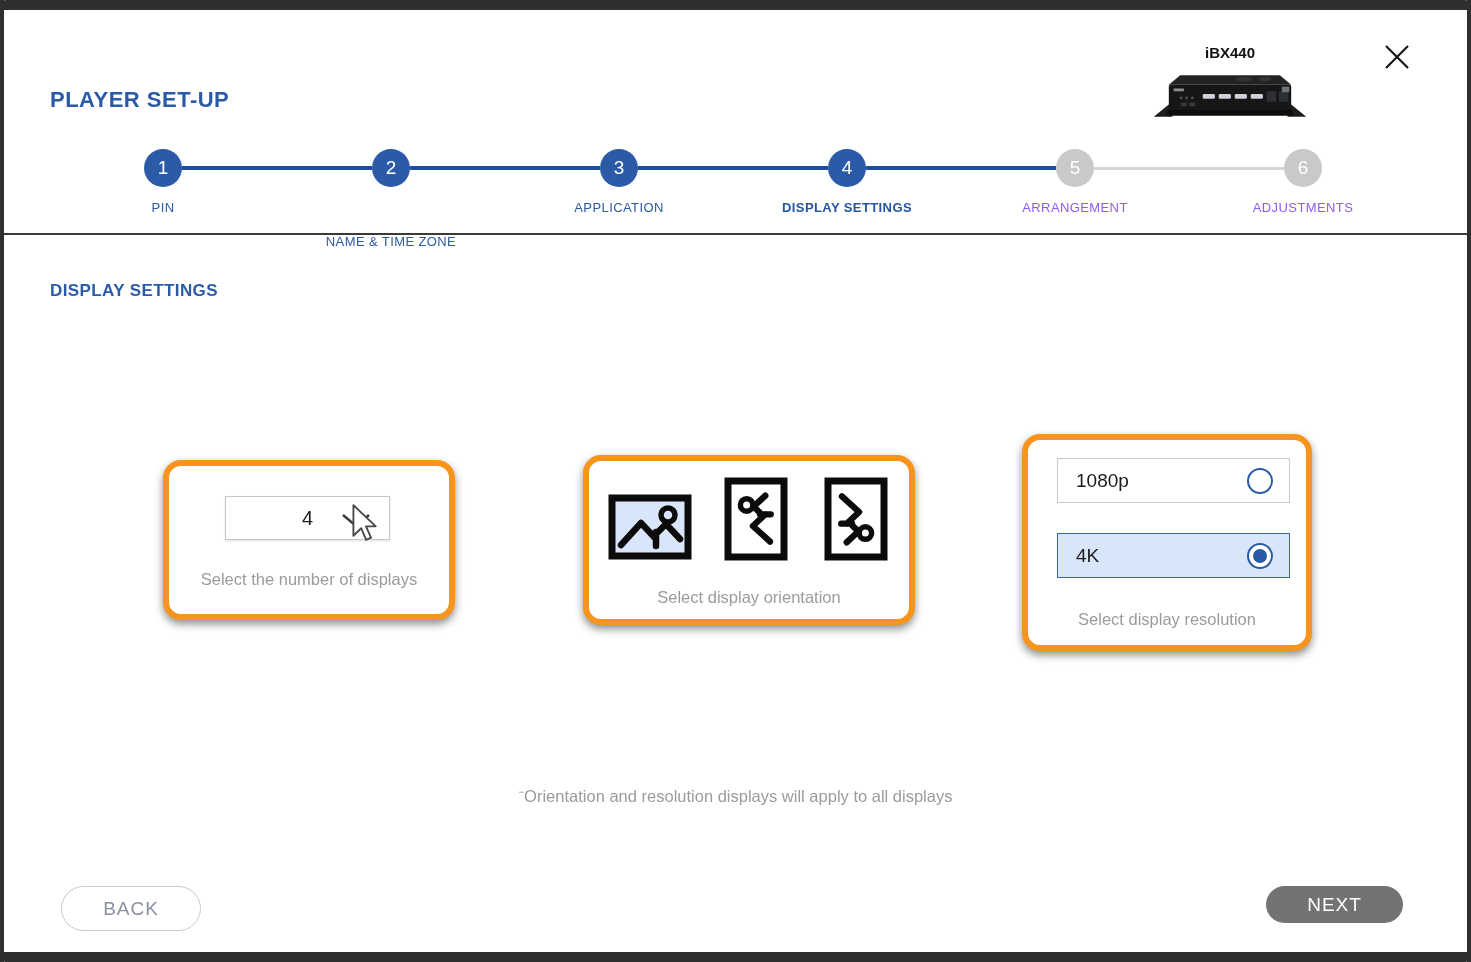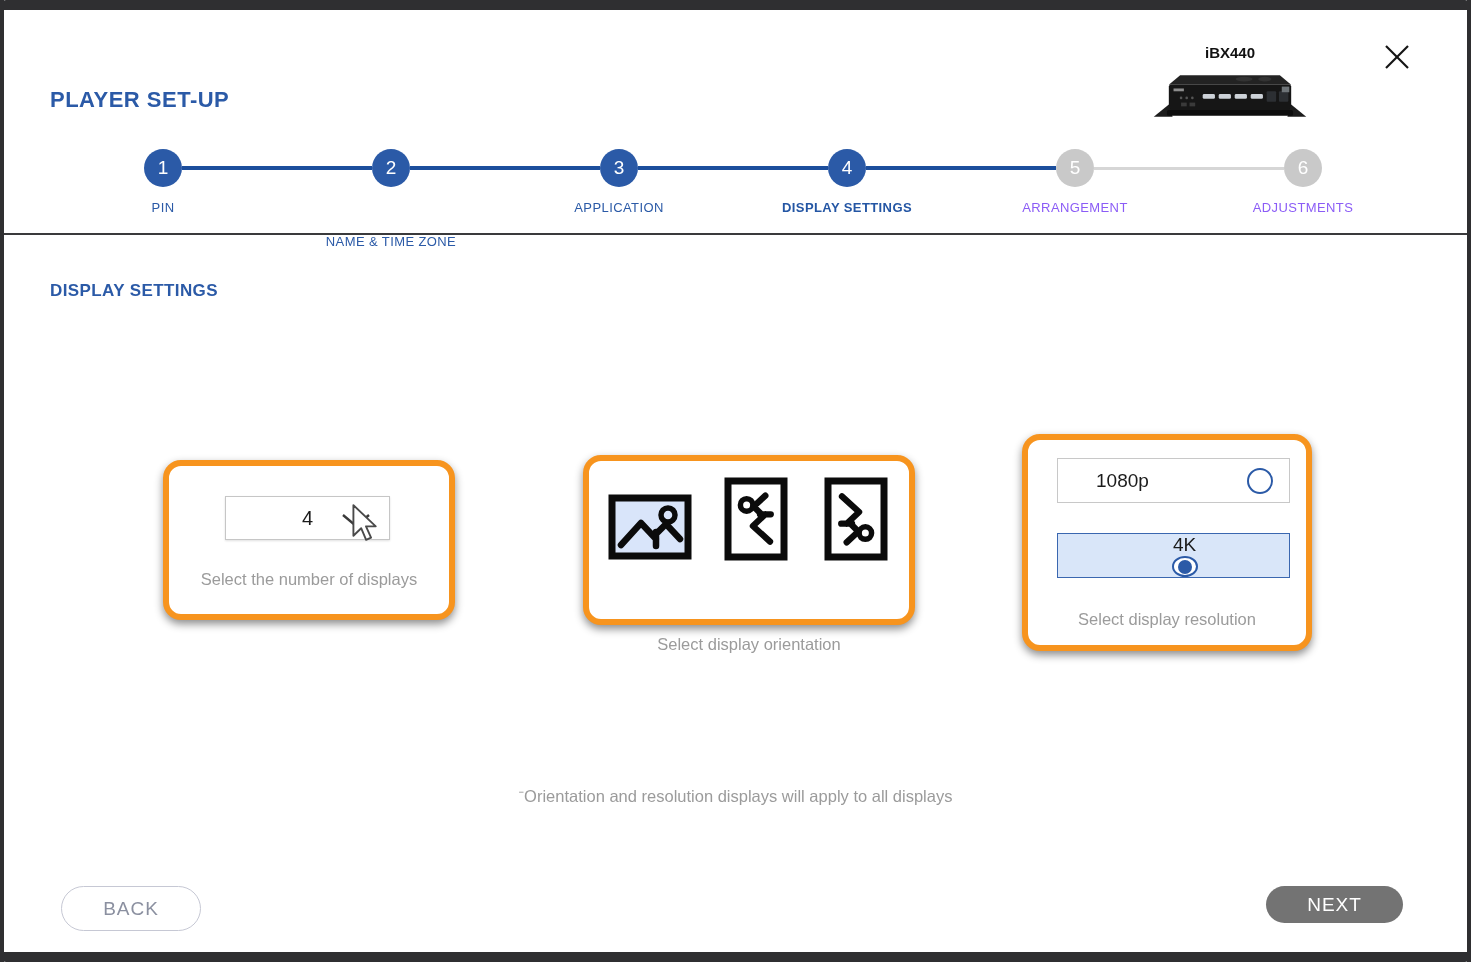--- a/index.html
+++ b/index.html
@@ -48,23 +48,23 @@
   .display-select { position:absolute; left:56px; top:30px; width:165px; height:44px; background:#fff;
                     border:1px solid #c6c6c6; box-shadow:0 1px 2px rgba(0,0,0,0.12);
                     display:flex; align-items:center; justify-content:center; font-size:20px; color:#1b1b1b; cursor:pointer; }
   .select-caret { position:absolute; left:114px; top:13px; }
 
   .cursor-float { position:absolute; left:349px; top:504px; z-index:20; }
 
   .orient-icon { position:absolute; cursor:pointer; }
 
   .res-row { position:absolute; left:29px; width:233px; height:45px; display:flex; align-items:center;
-             padding:0 16px 0 38px; cursor:pointer; }
+             padding:0 16px 0 18px; cursor:pointer; }
   .res-row.plain { top:18px; background:#fff; border:1px solid #c8c8c8; }
-  .res-row.selected { top:93px; background:#d9e6f9; border:1.5px solid #3a67b0;flex-direction:column; }
+  .res-row.selected { top:93px; background:#d9e6f9; border:1.5px solid #3a67b0; }
   .res-label { font-size:19px; color:#1b1b1b; flex:1; }
   .radio-outer { width:26px; height:26px; border:2px solid #2b5aa7; border-radius:50%; background:#fff;
                  display:flex; align-items:center; justify-content:center; }
   .radio-dot { width:14px; height:14px; border-radius:50%; background:#2b5aa7; }
 
   .note-text { position:absolute; left:0; top:784px; width:1471px; text-align:center; font-size:16.5px; color:#9b9b9b; }
 
   .back-btn { position:absolute; left:61px; top:886px; width:140px; height:45px; border-radius:27px;
               background:#fff; border:1.5px solid #c6c8d4; color:#8b90a0; font-size:19px; letter-spacing:1px;
               display:flex; align-items:center; justify-content:center; cursor:pointer;
@@ -178,21 +178,21 @@
   </div>
   <div class="orient-icon" style="left:235px;top:16px;">
     <svg width="64" height="84" viewBox="0 0 64 84">
       <rect x="4" y="4" width="56" height="76" fill="#ffffff" stroke="#0b0b0b" stroke-width="7"></rect>
       <g transform="translate(32,42) rotate(90) scale(0.78) translate(-42,-33)">
         <circle cx="60" cy="21" r="8" fill="none" stroke="#0b0b0b" stroke-width="7"></circle>
         <path d="M13 51 L33 29 L48 45 M48 38 L48 52 M48 40 L58 30 L72 45" fill="none" stroke="#0b0b0b" stroke-width="8" stroke-linecap="round" stroke-linejoin="round"></path>
       </g>
     </svg>
   </div>
-  <div class="panel-caption" style="top:127px;margin-top:47px;">Select display orientation</div>
+  <div class="panel-caption" style="top:127px;">Select display orientation</div>
 </div>
 
 <div class="orange-panel panel-resolution">
   <div class="res-row plain">
     <span class="res-label">1080p</span>
     <span class="radio-outer"></span>
   </div>
   <div class="res-row selected">
     <span class="res-label">4K</span>
     <span class="radio-outer">

